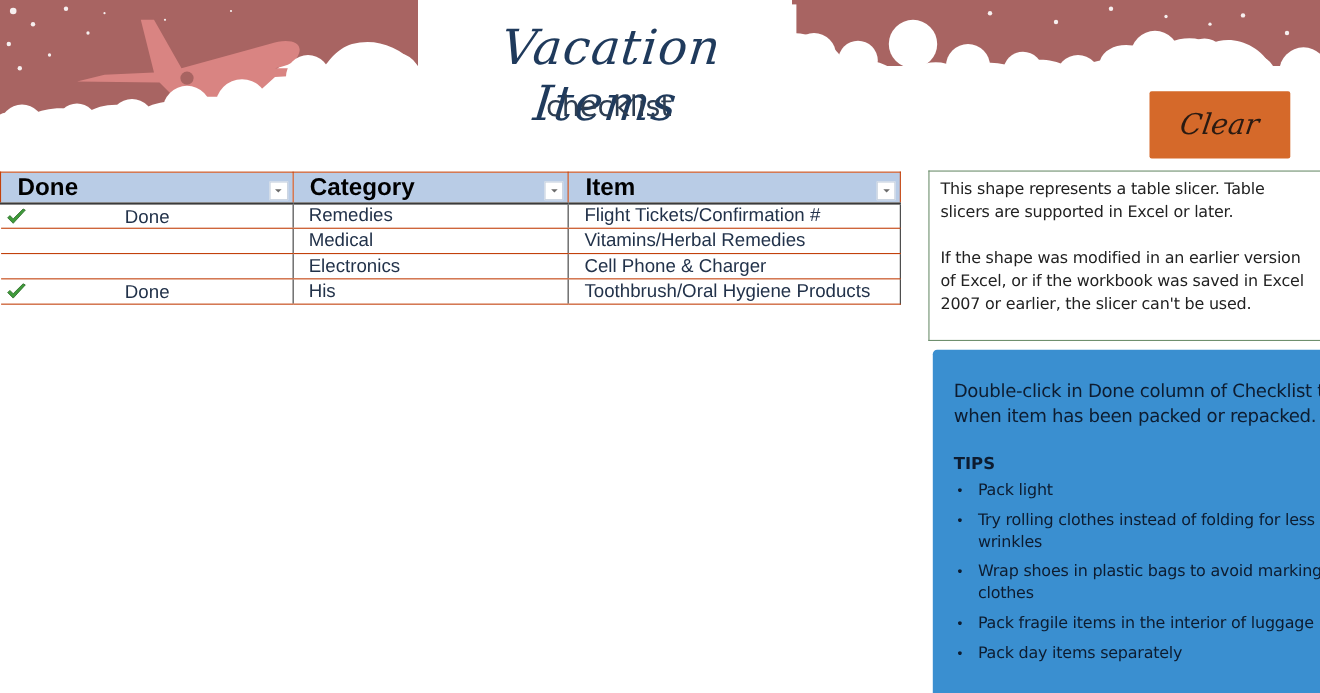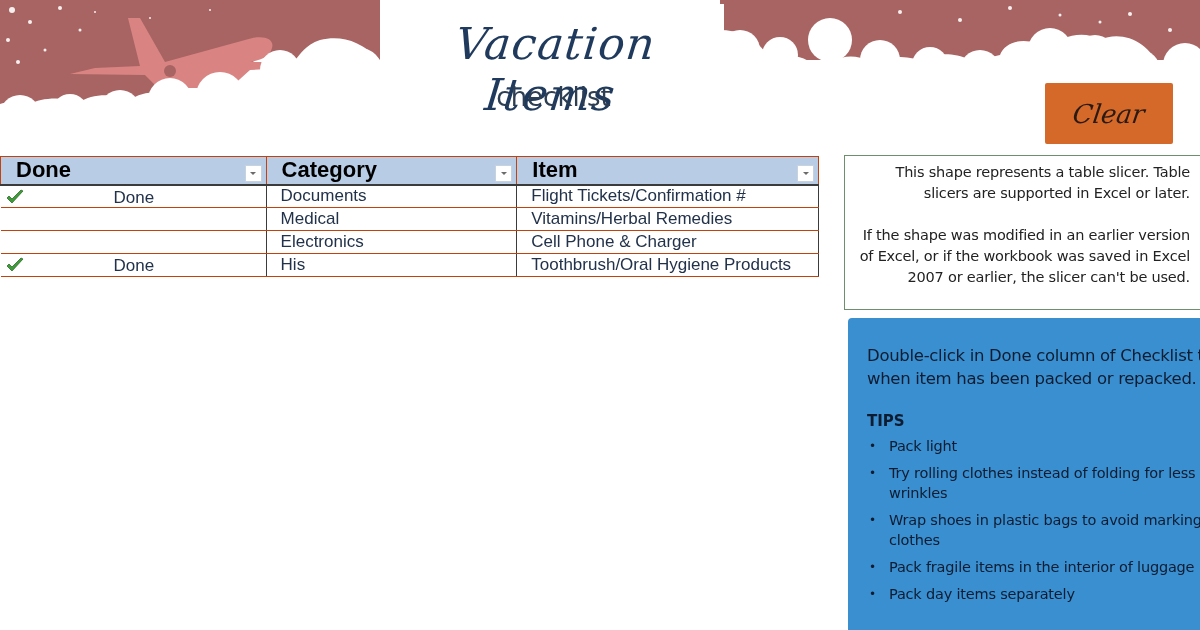--- a/index.html
+++ b/index.html
@@ -41,21 +41,21 @@
   .table td.item { border-right: 1px solid #3b3b3b; }
   .table td.done { padding-left: 0; }
   .table td.done .chk { position: absolute; left: 4px; top: 2px; width: 20px; height: 18px; }
   .table td.done .txt { position: absolute; left: 113px; top: 2px; }
   .table td.item .corner { position: absolute; right: 0; bottom: 0; width: 4px; height: 4px; background: #4a5a7a; }
 
   
   .slicer-note { position: absolute; left: 844px; top: 155px; width: 356px; height: 155px;
     border: 1px solid #6e8f6e; border-right: none; background: #ffffff; padding: 6px 10px;
     font-family: "DejaVu Sans", sans-serif; font-size: 14.5px; line-height: 21px; color: #222; }
-  .slicer-note p { margin: 0 0 21px 0; letter-spacing: -0.2px; text-align: right; }
+  .slicer-note p { margin: 0 0 21px 0; letter-spacing: -0.2px; }
 
   
   .tips { position: absolute; left: 848px; top: 318px; width: 412px; height: 312px;
     background: #3a8fd0; border-radius: 4px 0 0 0; padding: 26px 10px 0 19px;
     font-family: "DejaVu Sans", sans-serif; color: #0d1c30; }
   .tips .intro { font-size: 16.5px; line-height: 23px; letter-spacing: -0.3px; }
   .tips .tips-title { margin-top: 22px; font-size: 15px; font-weight: bold; }
   .tips ul { list-style: none; margin-top: 6px; }
   .tips li { position: relative; padding-left: 22px; font-size: 14.5px; line-height: 20px; margin-bottom: 7px; letter-spacing: -0.2px; }
   .tips li::before { content: "•"; position: absolute; left: 2px; top: 0; font-size: 12px; }
@@ -153,21 +153,21 @@
     </tr>
   </thead>
   <tbody>
     <tr>
       <td class="done">
         <svg class="chk" viewBox="0 0 20 18">
             <path d="M2,10 L7,15 L18,3 L16,2 L7,11 L4,8 Z" fill="#3f9b3a" stroke="#2d6e2a" stroke-width="0.8"></path>
           </svg>
         <span class="txt">Done</span>
       </td>
-      <td class="cat">Documents</td>
+      <td class="cat">Remedies</td>
       <td class="item">Flight Tickets/Confirmation #</td>
     </tr>
     <tr>
       <td class="done">
           <span class="txt"></span>
         </td>
       <td class="cat">Medical</td>
       <td class="item">Vitamins/Herbal Remedies</td>
     </tr>
     <tr>

